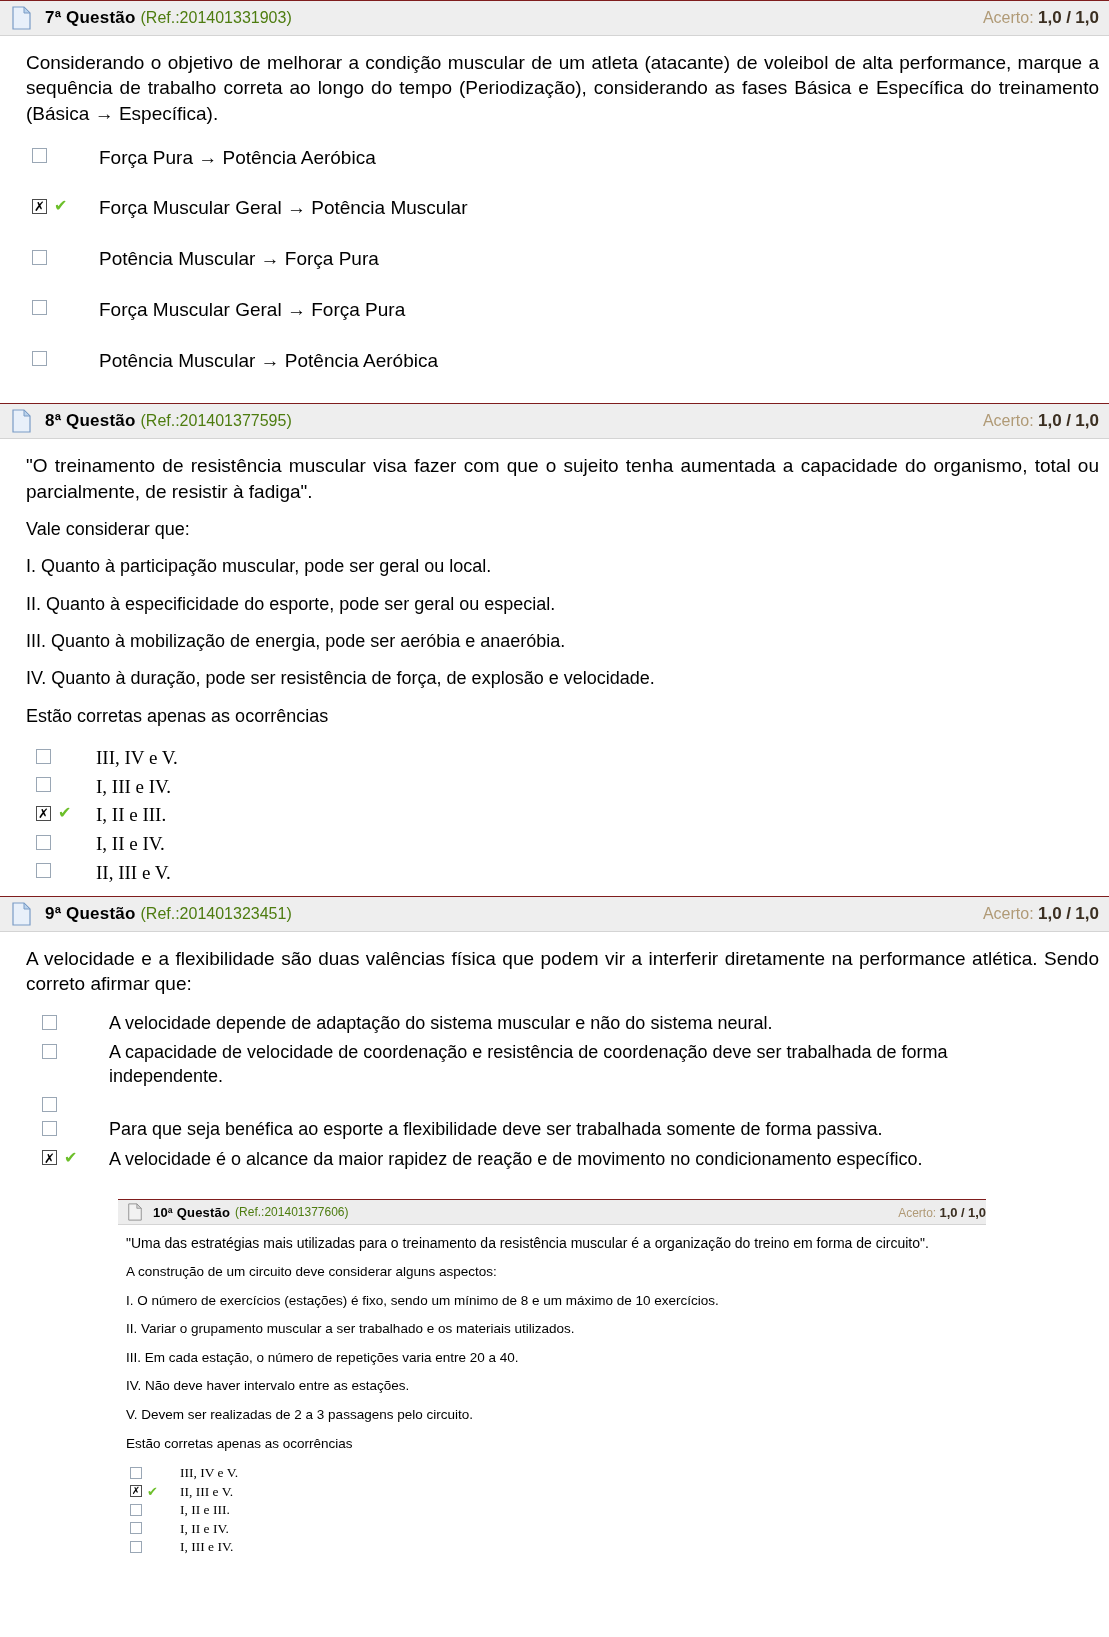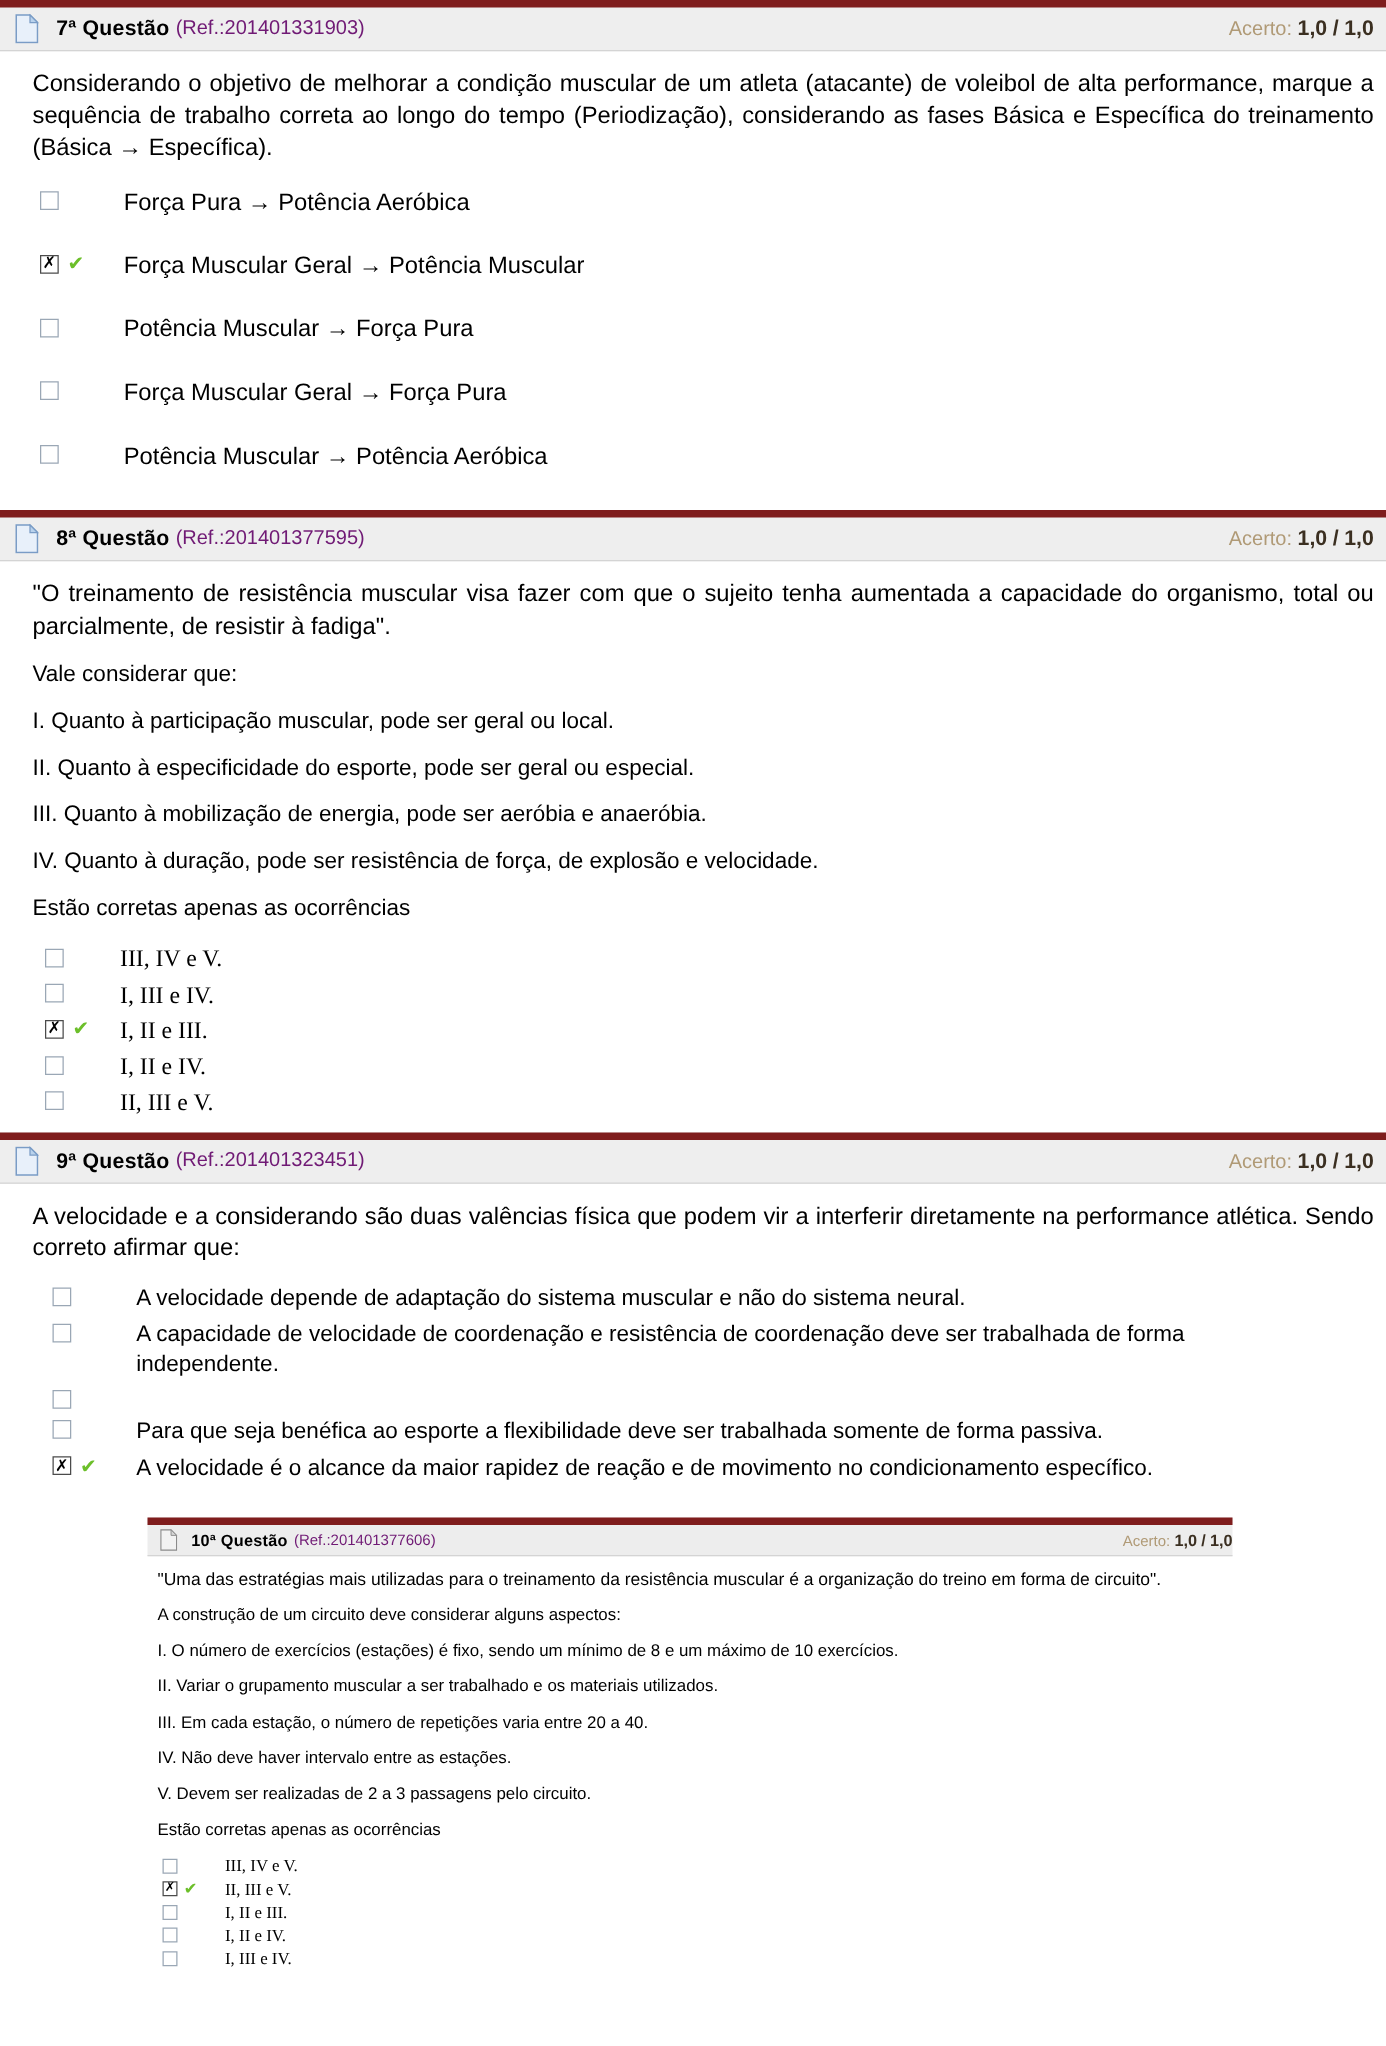--- a/index.html
+++ b/index.html
@@ -13,21 +13,21 @@
   body {
     width: 1109px;
     min-height: 1637px;
     position: relative;
     overflow: hidden;
   }
 
   
   .q-header {
     background: #eeeeee;
-    border-top: 6px solid #7f1d1d;
+    border-top: 1px solid #7f1d1d;
     border-bottom: 1px solid #d4d4d4;
     display: flex;
     align-items: center;
     padding: 5px 10px 5px 12px;
     min-height: 36px;
   }
   .q-header .doc-icon {
     width: 19px;
     height: 24px;
     flex: 0 0 auto;
@@ -35,21 +35,21 @@
     display: block;
   }
   .q-title {
     font-size: 17px;
     font-weight: bold;
     letter-spacing: .2px;
     white-space: nowrap;
   }
   .q-ref {
     font-size: 16px;
-    color: #701a75;
+    color: #4d7c0f;
     margin-left: 5px;
     white-space: nowrap;
   }
   .q-score {
     margin-left: auto;
     white-space: nowrap;
     font-size: 16px;
   }
   .q-score .lbl { color: #b09a76; }
   .q-score .val { color: #3b2f21; font-weight: bold; font-size: 17px; }
@@ -296,21 +296,21 @@
     <span class="q-title">9ª Questão</span>
     <span class="q-ref">(Ref.:201401323451)</span>
     <span class="q-score">
       <span class="lbl">Acerto:</span>
       <span class="val">1,0</span>
       <span class="val">/</span>
       <span class="val">1,0</span>
     </span>
   </div>
   <div class="q-body">
-    <div class="stmt">A velocidade e a considerando são duas valências física que podem vir a interferir diretamente na performance atlética. Sendo correto afirmar que:</div>
+    <div class="stmt">A velocidade e a flexibilidade são duas valências física que podem vir a interferir diretamente na performance atlética. Sendo correto afirmar que:</div>
     <div class="options">
       <div class="opt">
         <span class="opt-mark">
           <span class="cbox"></span>
           <span class="tick hidden">✔</span>
         </span>
         <span class="opt-text">A velocidade depende de adaptação do sistema muscular e não do sistema neural.</span>
       </div>
       <div class="opt">
         <span class="opt-mark">

